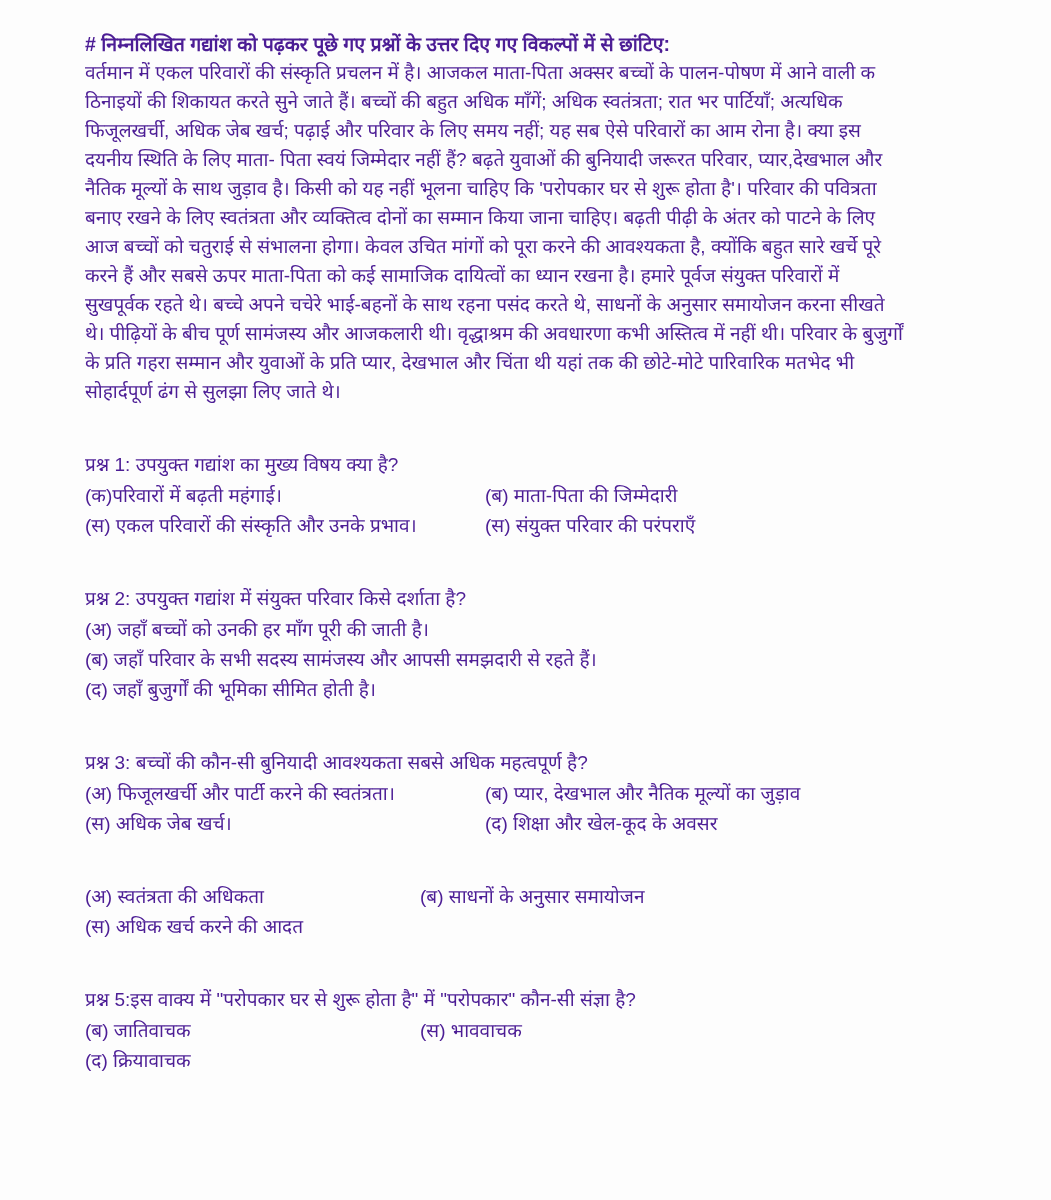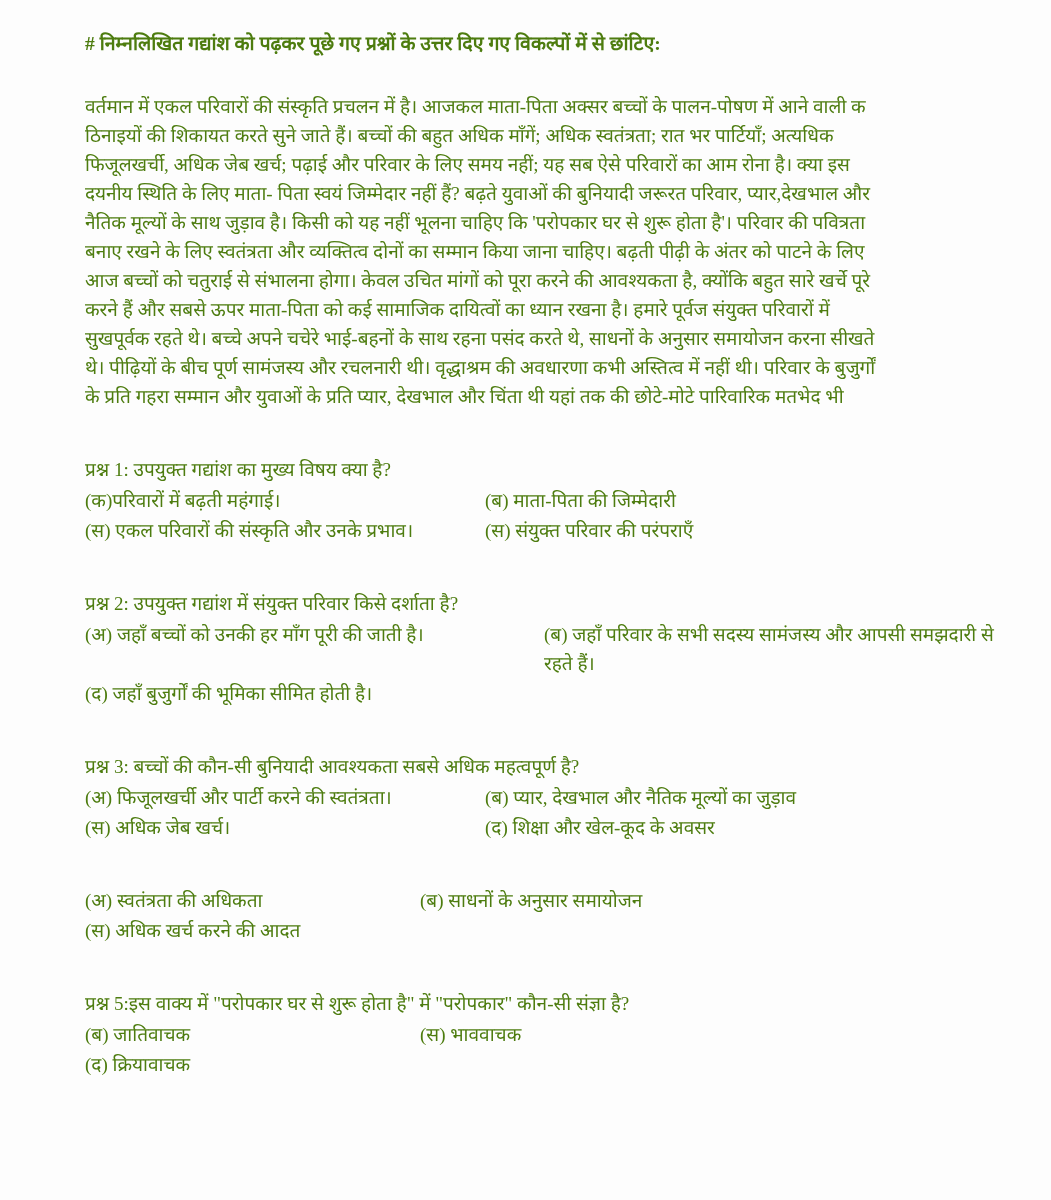--- a/index.html
+++ b/index.html
@@ -7,34 +7,33 @@
     padding: 0;
     background: #ffffff;
   }
   .page {
     position: relative;
     width: 1051px;
     height: 1200px;
     box-sizing: border-box;
     padding: 20px 48px 20px 85px;
     background: #fdfdfd;
-    color: #4d7c0f;
-    font-family: Liberation Serif, serif;
+    color: #4c1d95;
+    font-family: Liberation Sans, sans-serif;
     font-size: 19px;
     line-height: 29px;
     overflow: hidden;
   }
   .heading {
     font-size: 19.5px;
     font-weight: 700;
     margin: 10px 0 0 0;
     line-height: 28px;
   }
   .passage {
-    margin-top: 34px;
   }
   .passage-line {
     min-height: 29px;
   }
   .question-block {
     margin-top: 44px;
   }
   .q-text {
     margin: 0 0 2px 0;
   }
@@ -42,21 +41,21 @@
     display: grid;
     row-gap: 1px;
   }
   .opts.two-col-wide {
     grid-template-columns: 400px 1fr;
   }
   .opts.two-col-narrow {
     grid-template-columns: 335px 1fr;
   }
   .opts.one-col {
-    grid-template-columns: 1fr 1fr;
+    grid-template-columns: 1fr;
   }
   .opt {
     min-height: 29px;
   }
 </style>
 </head>
 <body>
 
 <div class="page">
 
@@ -65,22 +64,23 @@
   <div class="passage">
     <div class="passage-line">वर्तमान में एकल परिवारों की संस्कृति प्रचलन में है। आजकल माता-पिता अक्सर बच्चों के पालन-पोषण में आने वाली क</div>
     <div class="passage-line">ठिनाइयों की शिकायत करते सुने जाते हैं। बच्चों की बहुत अधिक माँगें; अधिक स्वतंत्रता; रात भर पार्टियाँ; अत्यधिक</div>
     <div class="passage-line">फिजूलखर्ची, अधिक जेब खर्च; पढ़ाई और परिवार के लिए समय नहीं; यह सब ऐसे परिवारों का आम रोना है। क्या इस</div>
     <div class="passage-line">दयनीय स्थिति के लिए माता- पिता स्वयं जिम्मेदार नहीं हैं? बढ़ते युवाओं की बुनियादी जरूरत परिवार, प्यार,देखभाल और</div>
     <div class="passage-line">नैतिक मूल्यों के साथ जुड़ाव है। किसी को यह नहीं भूलना चाहिए कि 'परोपकार घर से शुरू होता है'। परिवार की पवित्रता</div>
     <div class="passage-line">बनाए रखने के लिए स्वतंत्रता और व्यक्तित्व दोनों का सम्मान किया जाना चाहिए। बढ़ती पीढ़ी के अंतर को पाटने के लिए</div>
     <div class="passage-line">आज बच्चों को चतुराई से संभालना होगा। केवल उचित मांगों को पूरा करने की आवश्यकता है, क्योंकि बहुत सारे खर्चे पूरे</div>
     <div class="passage-line">करने हैं और सबसे ऊपर माता-पिता को कई सामाजिक दायित्वों का ध्यान रखना है। हमारे पूर्वज संयुक्त परिवारों में</div>
     <div class="passage-line">सुखपूर्वक रहते थे। बच्चे अपने चचेरे भाई-बहनों के साथ रहना पसंद करते थे, साधनों के अनुसार समायोजन करना सीखते</div>
-    <div class="passage-line">थे। पीढ़ियों के बीच पूर्ण सामंजस्य और रचलनारी थी। वृद्धाश्रम की अवधारणा कभी अस्तित्व में नहीं थी। परिवार के बुजुर्गों</div>
+    <div class="passage-line">थे। पीढ़ियों के बीच पूर्ण सामंजस्य और आजकलारी थी। वृद्धाश्रम की अवधारणा कभी अस्तित्व में नहीं थी। परिवार के बुजुर्गों</div>
     <div class="passage-line">के प्रति गहरा सम्मान और युवाओं के प्रति प्यार, देखभाल और चिंता थी यहां तक की छोटे-मोटे पारिवारिक मतभेद भी</div>
+    <div class="passage-line">सोहार्दपूर्ण ढंग से सुलझा लिए जाते थे।</div>
   </div>
 
   <section class="question-block">
     <p class="q-text">प्रश्न 1: उपयुक्त गद्यांश का मुख्य विषय क्या है?</p>
     <div class="opts two-col-wide">
       <div class="opt">(क)परिवारों में बढ़ती महंगाई।</div>
       <div class="opt">(ब) माता-पिता की जिम्मेदारी</div>
       <div class="opt">(स) एकल परिवारों की संस्कृति और उनके प्रभाव।</div>
       <div class="opt">(स) संयुक्त परिवार की परंपराएँ</div>
     </div>

